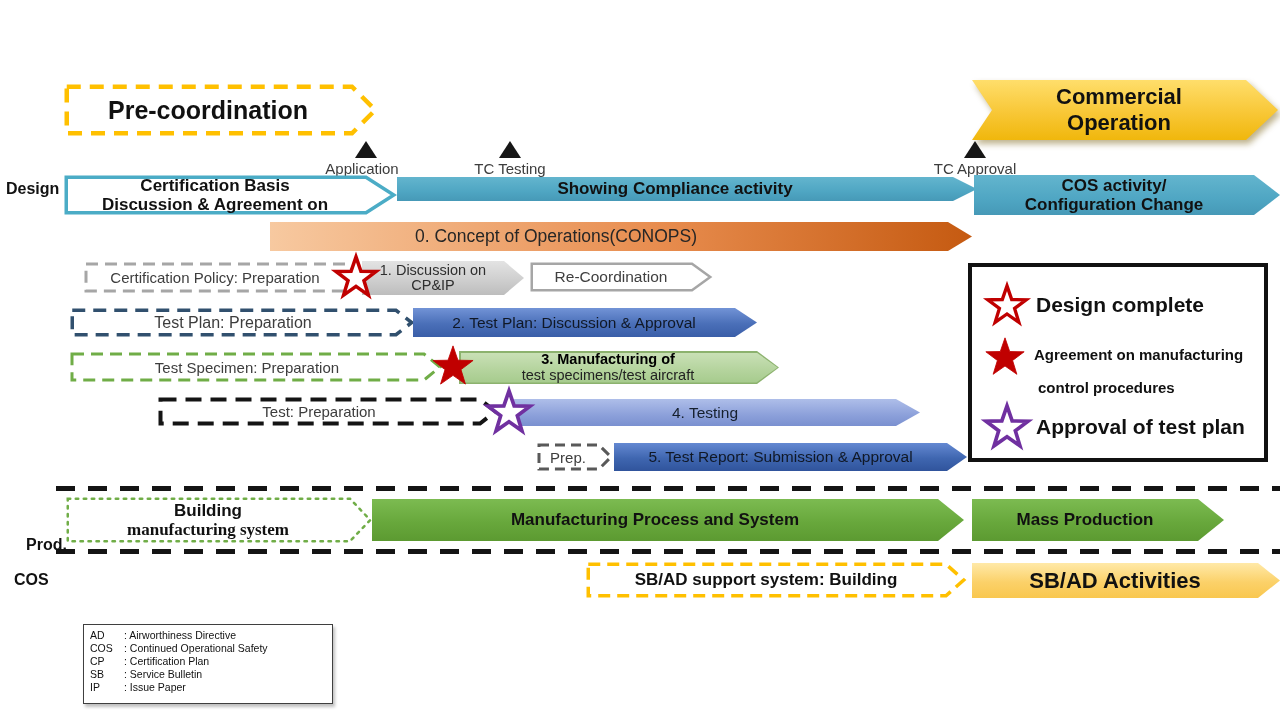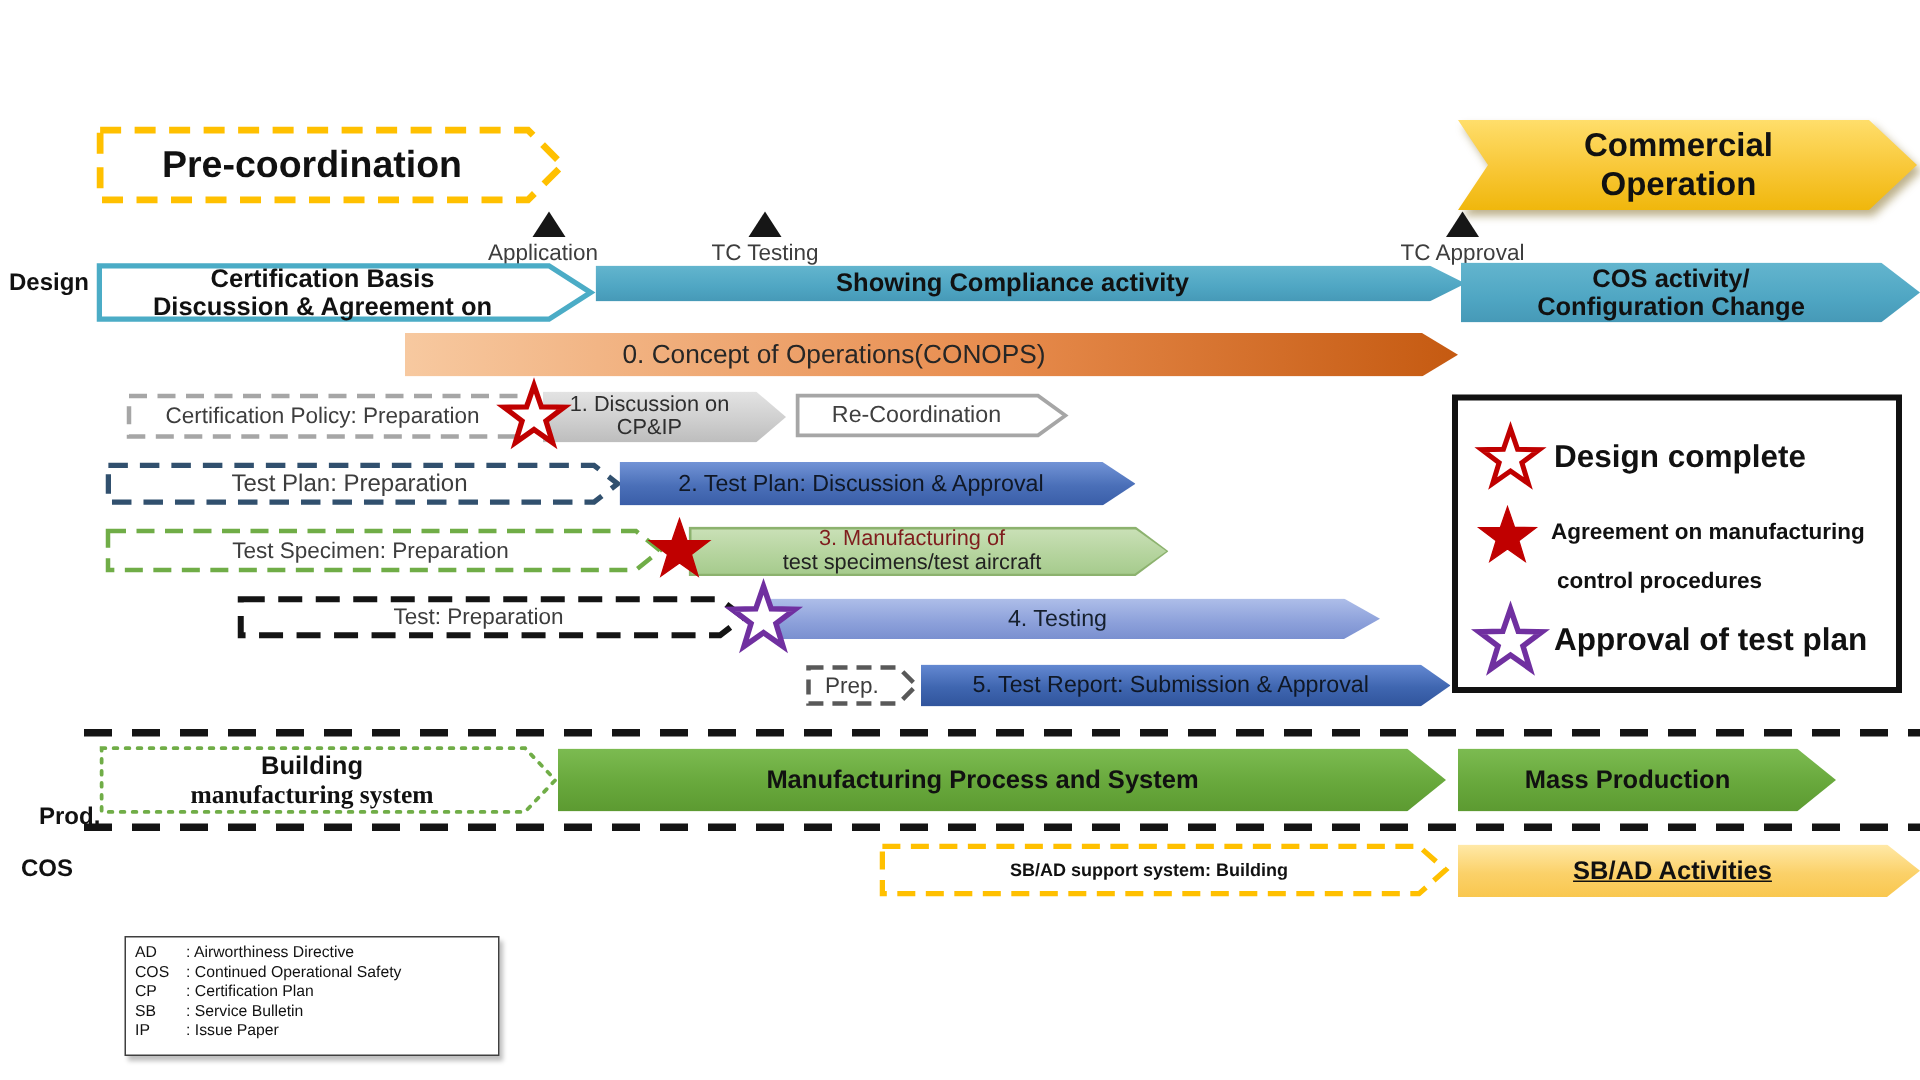--- a/index.html
+++ b/index.html
@@ -143,21 +143,21 @@
   <div class="pent" style="left:70px;top:352px;width:372px;height:30px;--tip:18px;">
       <svg viewBox="0 0 372 30" class="pent-svg">
         <path d="M 2 2 L 354 2 L 370 15 L 354 28 L 2 28 Z" fill="#fff" stroke="#70AD47" stroke-width="3" stroke-dasharray="12 7"></path>
       </svg>
     <span style="font-size:15px;color:#3d3d3d;">Test Specimen: Preparation</span>
   </div>
   <div class="chev" style="left:459px;top:351px;width:320px;height:33px;--tip:22px;background:#8CB26E;">
     <div class="chev" style="position:absolute;inset:1.5px;--tip:21px;
          background:linear-gradient(180deg,#C9E0B6 0%,#B5D49E 55%,#A6CB8D 100%);"></div>
     <span>
-      <span style="font-size:14.5px;line-height:15.5px;display:block;color:#7f1d1d;">3. Manufacturing of</span>
+      <span style="font-size:14.5px;line-height:15.5px;display:block;color:#000000;font-weight:bold;">3. Manufacturing of</span>
       <span style="font-size:14.5px;line-height:15.5px;display:block;color:#222;">test specimens/test aircraft</span>
     </span>
   </div>
   <div class="star" style="left:431px;top:345px;width:44px;height:44px;z-index:5;">
       <svg viewBox="0 0 100 100">
         <path d="M50,2 61.2,34.6 95.6,35.2 68.1,55.9 78.2,88.8 50,69 21.8,88.8 31.9,55.9 4.4,35.2 38.8,34.6 Z" fill="#C00000" stroke="#C00000" stroke-width="2" stroke-linejoin="miter"></path>
       </svg>
     </div>
 
   <div class="pent" style="left:158px;top:397px;width:340px;height:29px;--tip:18px;">
@@ -235,26 +235,26 @@
               background:linear-gradient(180deg,#7CBB51 0%,#68A83C 55%,#5C9A31 100%);">
     <span class="b" style="font-size:17px;">Mass Production</span>
   </div>
 
   <div class="rowlabel" style="left:14px;top:571px;">COS</div>
 
   <div class="pent" style="left:586px;top:562px;width:380px;height:36px;--tip:20px;">
       <svg viewBox="0 0 380 36" class="pent-svg">
         <path d="M 2.25 2.25 L 360 2.25 L 377.75 18 L 360 33.75 L 2.25 33.75 Z" fill="#fff" stroke="#FFC000" stroke-width="3.5" stroke-dasharray="12 7"></path>
       </svg>
-    <span class="b" style="font-size:12px;">SB/AD support system: Building</span>
+    <span class="b" style="font-size:17px;">SB/AD support system: Building</span>
   </div>
 
   <div class="chev" style="left:972px;top:563px;width:308px;height:35px;--tip:22px;
               background:linear-gradient(180deg,#FFE9A8 0%,#FBD169 55%,#F9C74F 100%);">
-    <span class="b" style="font-size:17px;text-decoration:underline;">SB/AD Activities</span>
+    <span class="b" style="font-size:22px;">SB/AD Activities</span>
   </div>
 
   <div id="abbr" style="left:83px;top:592px;width:236px;height:70px;">
     <div class="row">
       <span class="a">AD</span>
       <span>: Airworthiness Directive</span>
     </div>
     <div class="row">
       <span class="a">COS</span>
       <span>: Continued Operational Safety</span>

